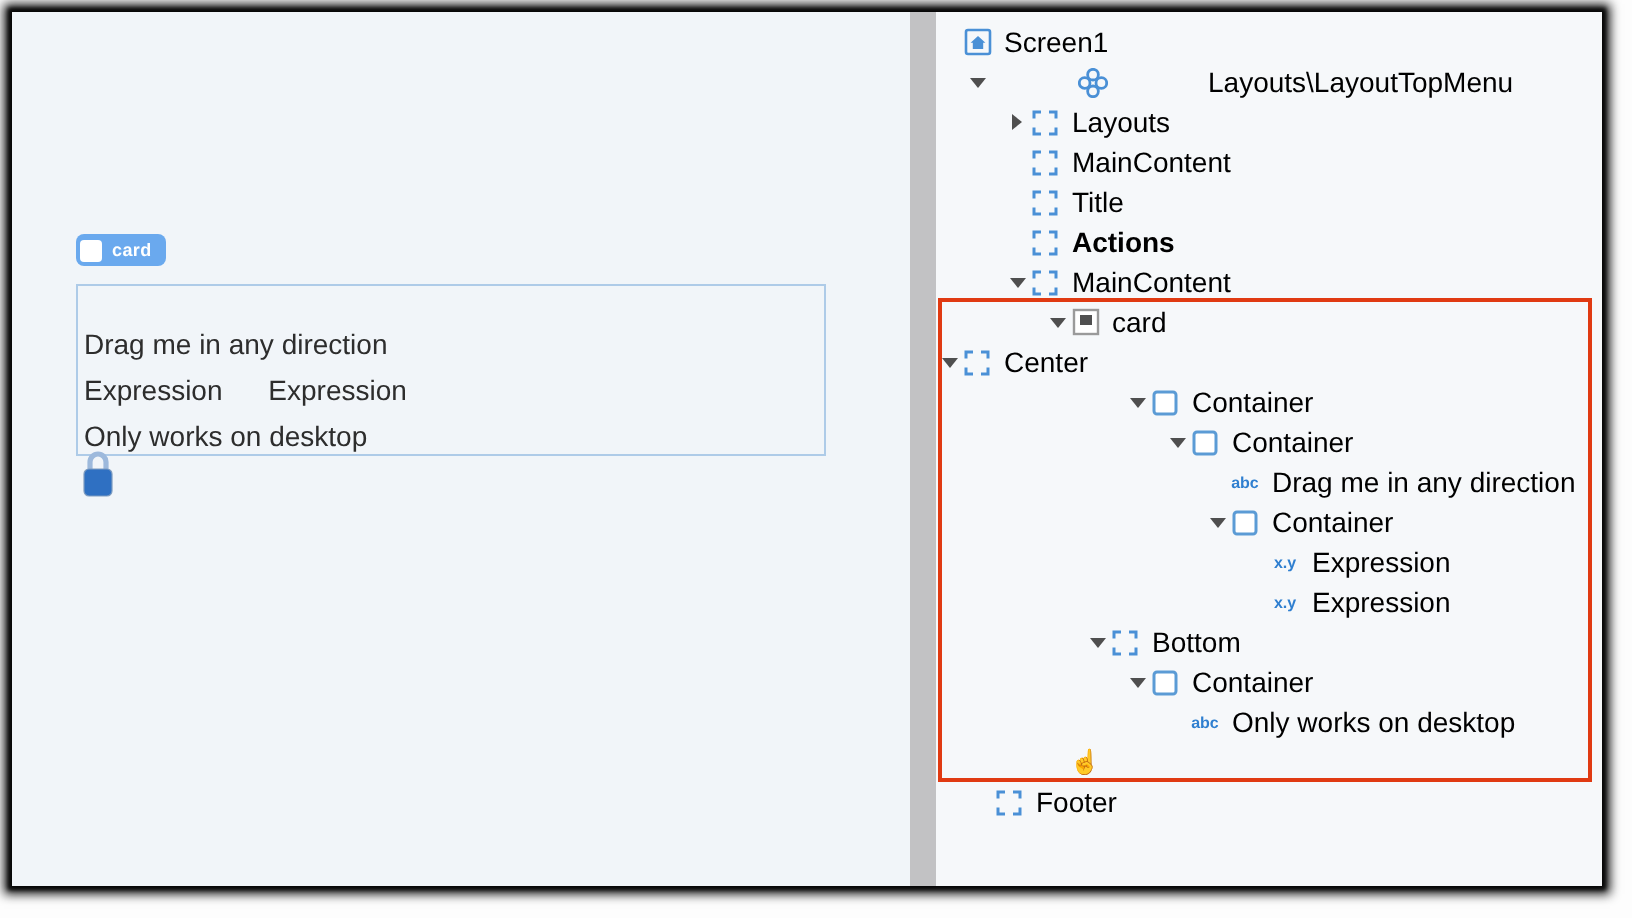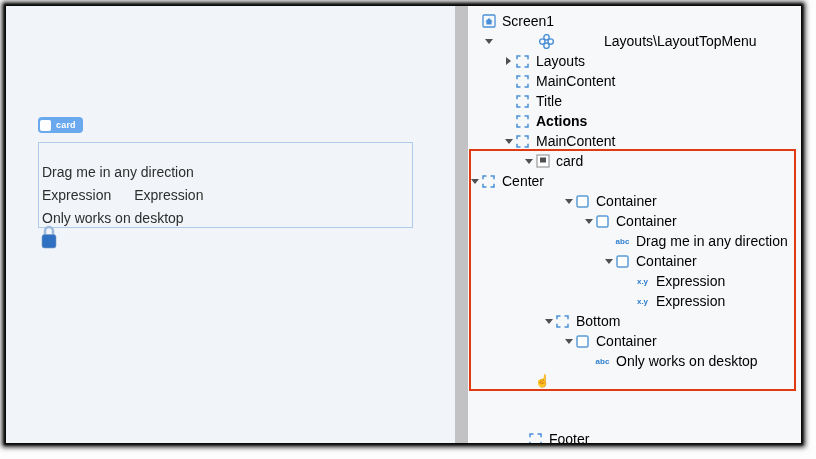--- a/index.html
+++ b/index.html
@@ -285,21 +285,21 @@
               <span class="glyph-txt">abc</span>
             </span>
             <span class="tree-label">Only works on desktop</span>
           </div>
           <div class="tree-row" style="padding-left: 54px;">
             <span class="arrow-slot"></span>
             <span class="tree-icon">
               <span class="touch-glyph">☝</span>
             </span>
           </div>
-          <div class="tree-row" style="padding-left: 47px; margin-top: 38px;">
+          <div class="tree-row" style="padding-left: 16px;">
             <span class="arrow-slot"></span>
             <span class="tree-icon">
               <svg width="13" height="13" viewBox="0 0 13 13">
                 <g fill="none" stroke="#4a90d6" stroke-width="1.5">
                   <path d="M1 4.2 V1 H4.5"></path>
                   <path d="M8.5 1 H12 V4.2"></path>
                   <path d="M12 8.8 V12 H8.5"></path>
                   <path d="M4.5 12 H1 V8.8"></path>
                 </g>
               </svg>

